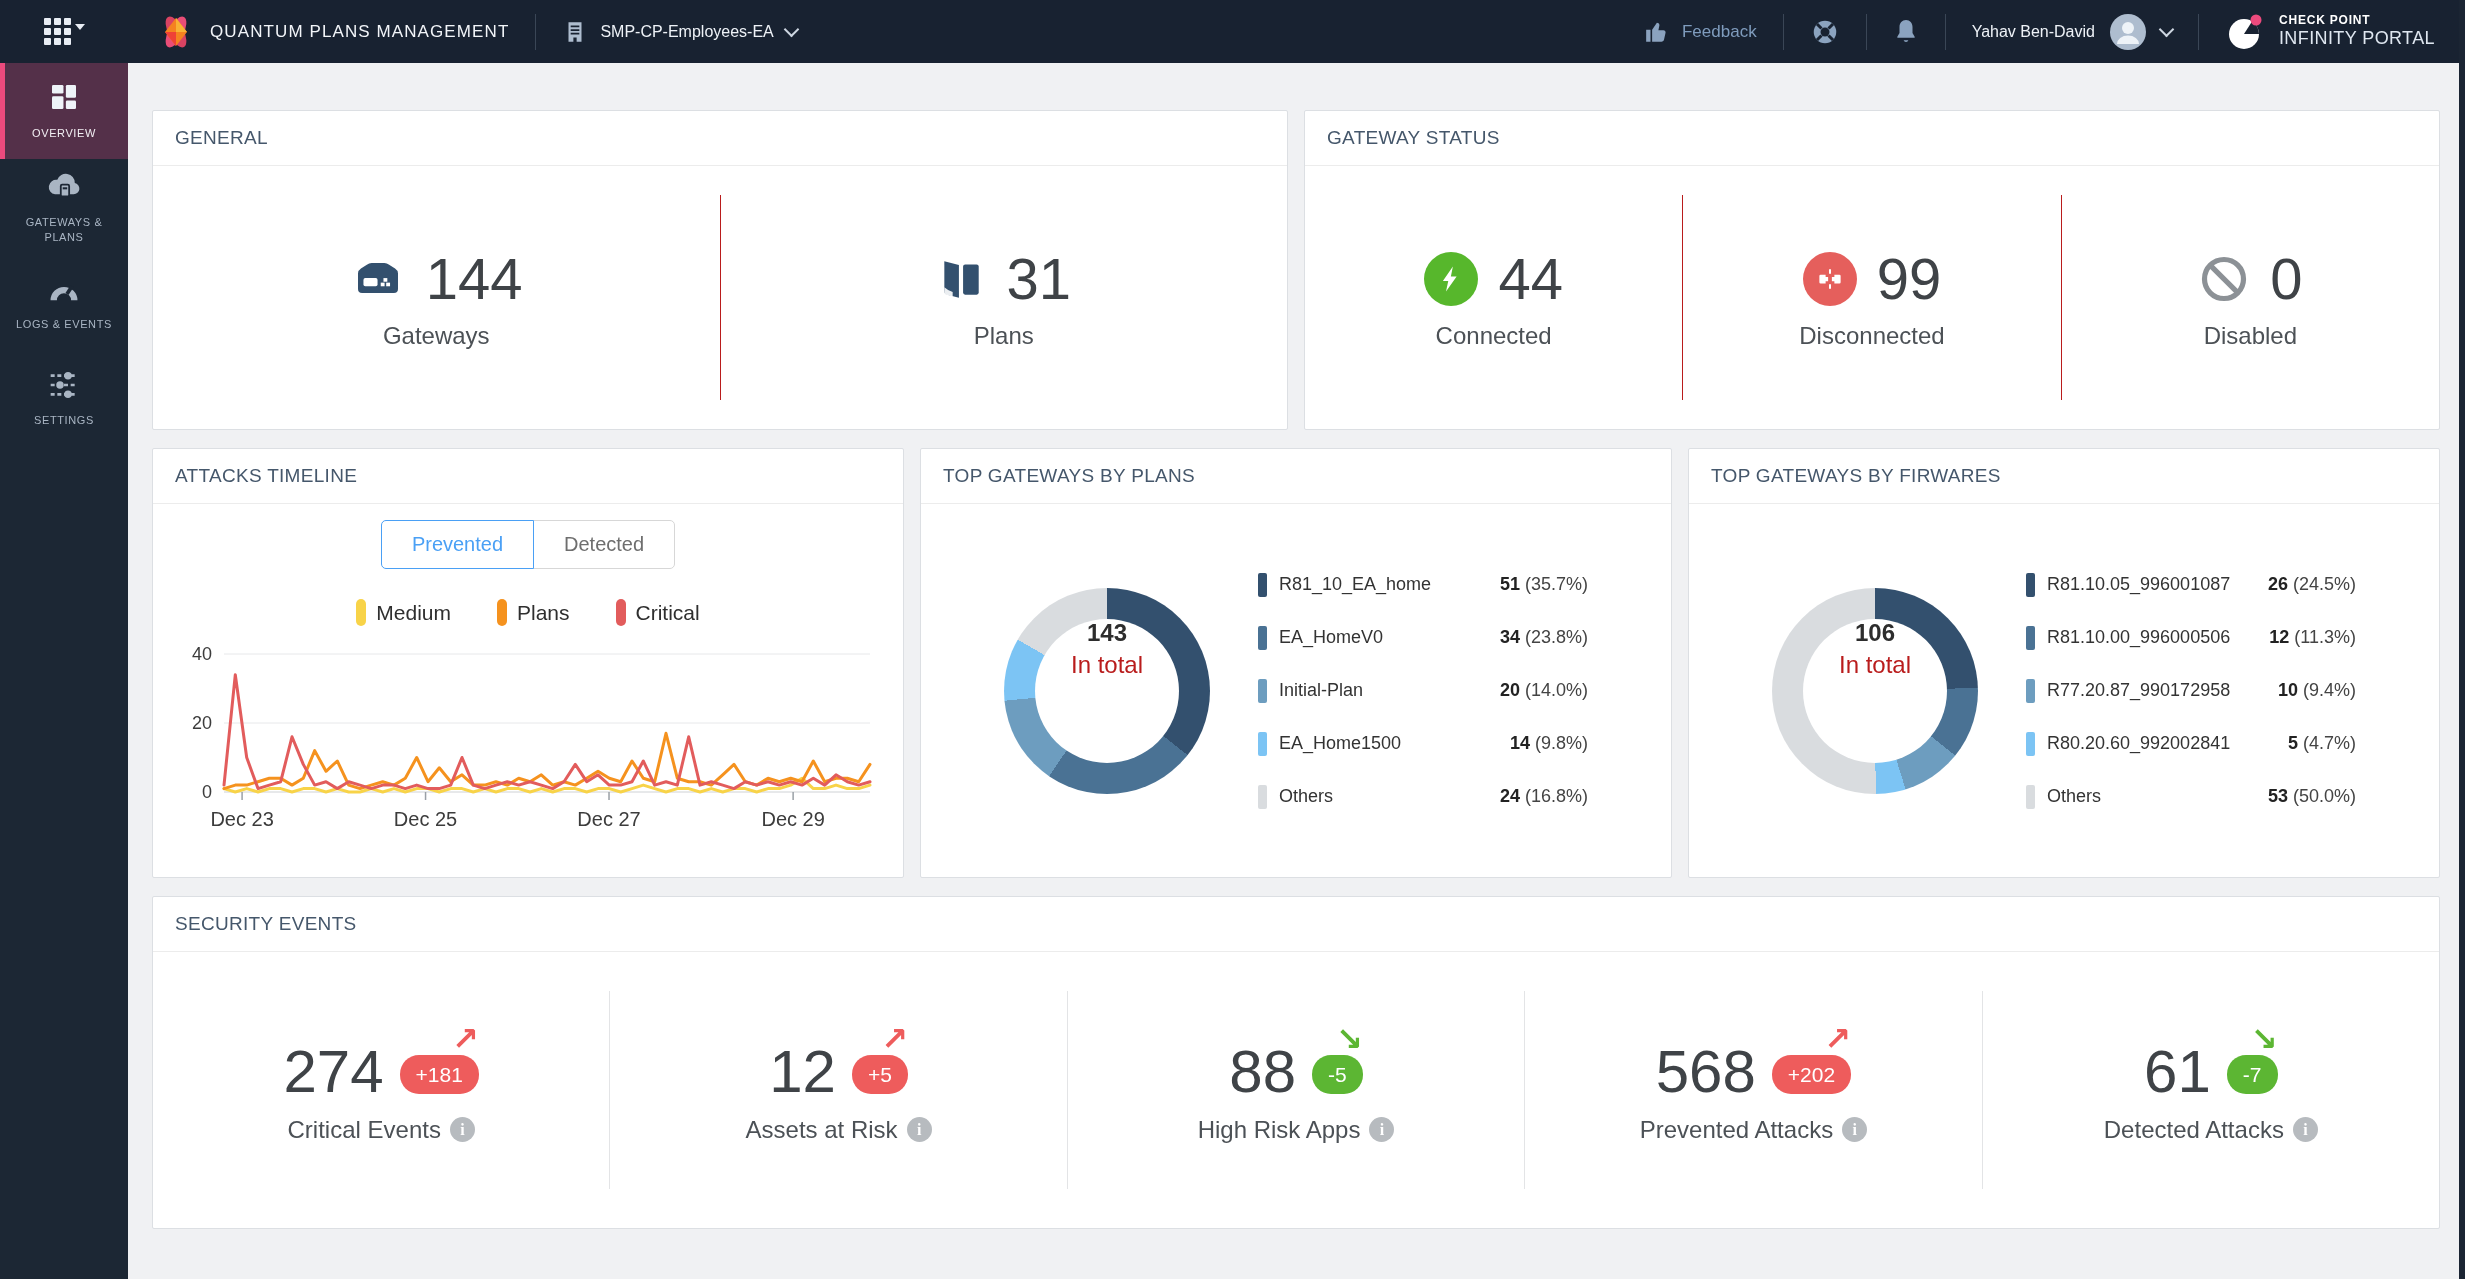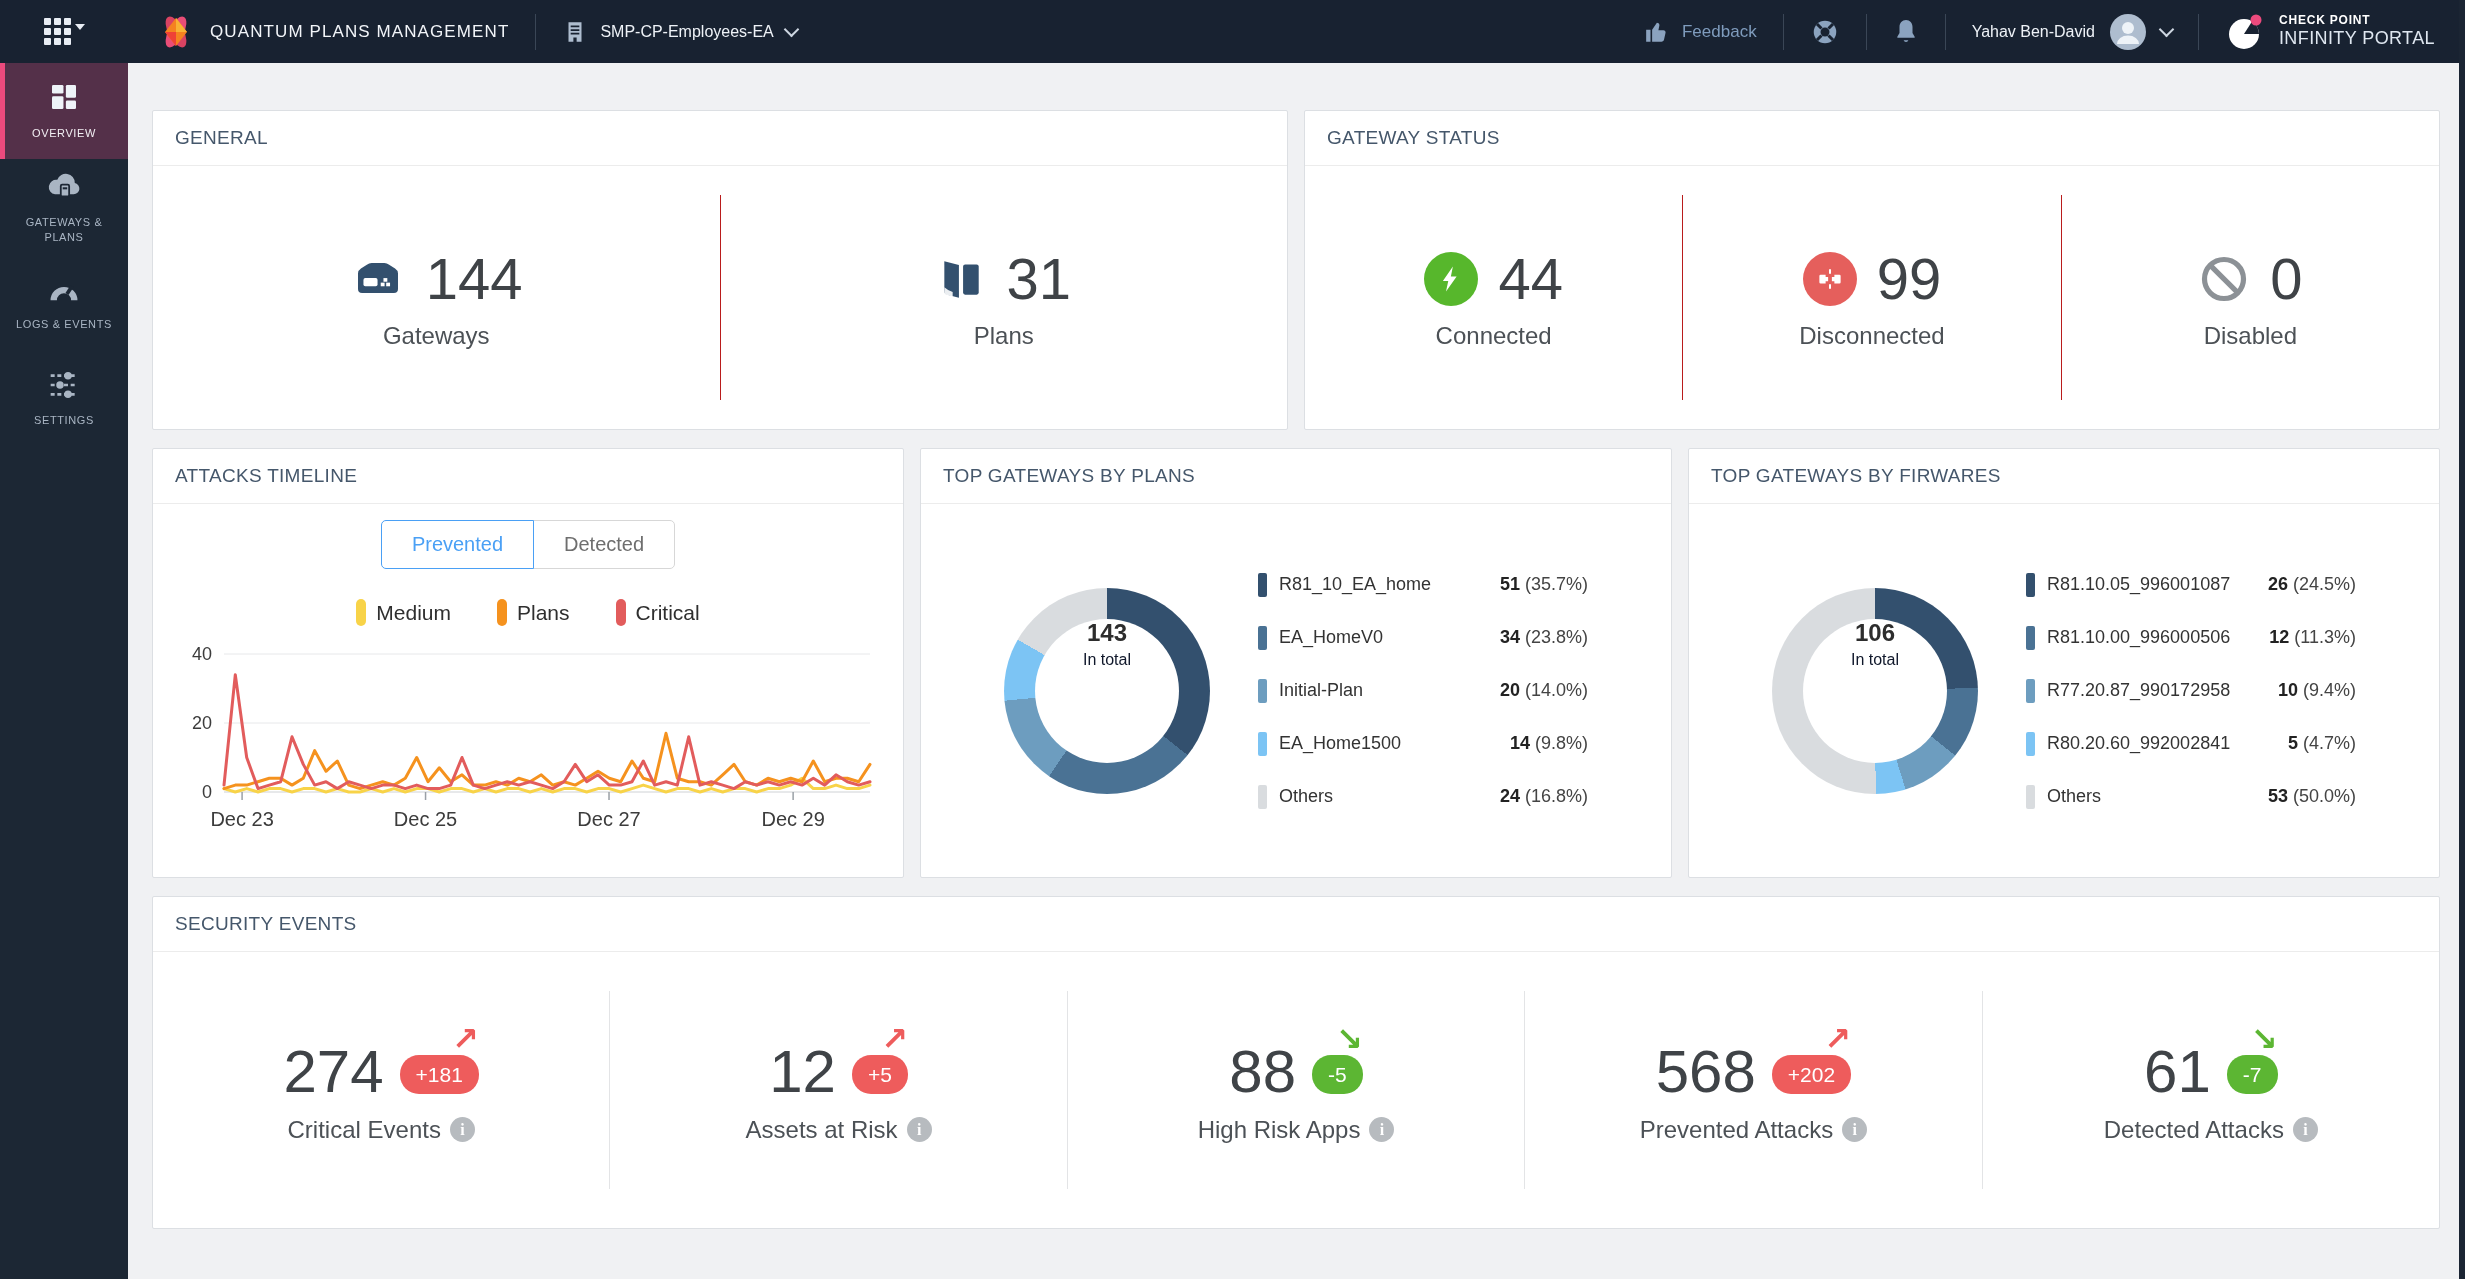--- a/index.html
+++ b/index.html
@@ -65,21 +65,21 @@
   .tl-legend{display:flex;gap:46px;margin:30px 0 14px}
   .tl-leg-item{display:flex;align-items:center;gap:10px;font-size:21px;color:#2f2f2f}
   .leg-capsule{width:10px;height:27px;border-radius:5px}
   .tl-chart{width:700px}
 
   
   .donut-body{align-items:center;justify-content:center;gap:48px;padding:0 18px}
   .donut{width:206px;height:206px;border-radius:50%;position:relative;flex-shrink:0}
   .donut-hole{position:absolute;left:31px;top:31px;width:144px;height:144px;background:#fff;border-radius:50%;display:flex;flex-direction:column;align-items:center;justify-content:flex-start;gap:4px}
   .donut-total{font-size:24px;font-weight:bold;color:#2d2d2d}
-  .donut-sub{font-size:16px;color:#0f172a}
+  .donut-sub{font-size:24px;color:#b91c1c}
   .dlegend{display:flex;flex-direction:column;gap:29px;min-width:330px}
   .dlegend-row{display:flex;align-items:center;font-size:18px;color:#333}
   .dleg-marker{width:9px;height:24px;border-radius:2px;margin-right:12px;flex-shrink:0}
   .dleg-name{margin-right:10px}
   .dleg-val{font-weight:bold;color:#222;margin-left:auto}
   .dleg-pct{color:#444;margin-left:5px}
 
   
   .sec-body{align-items:center}
   .sec-cell{flex:1;height:72%;display:flex;flex-direction:column;align-items:center;justify-content:center}

